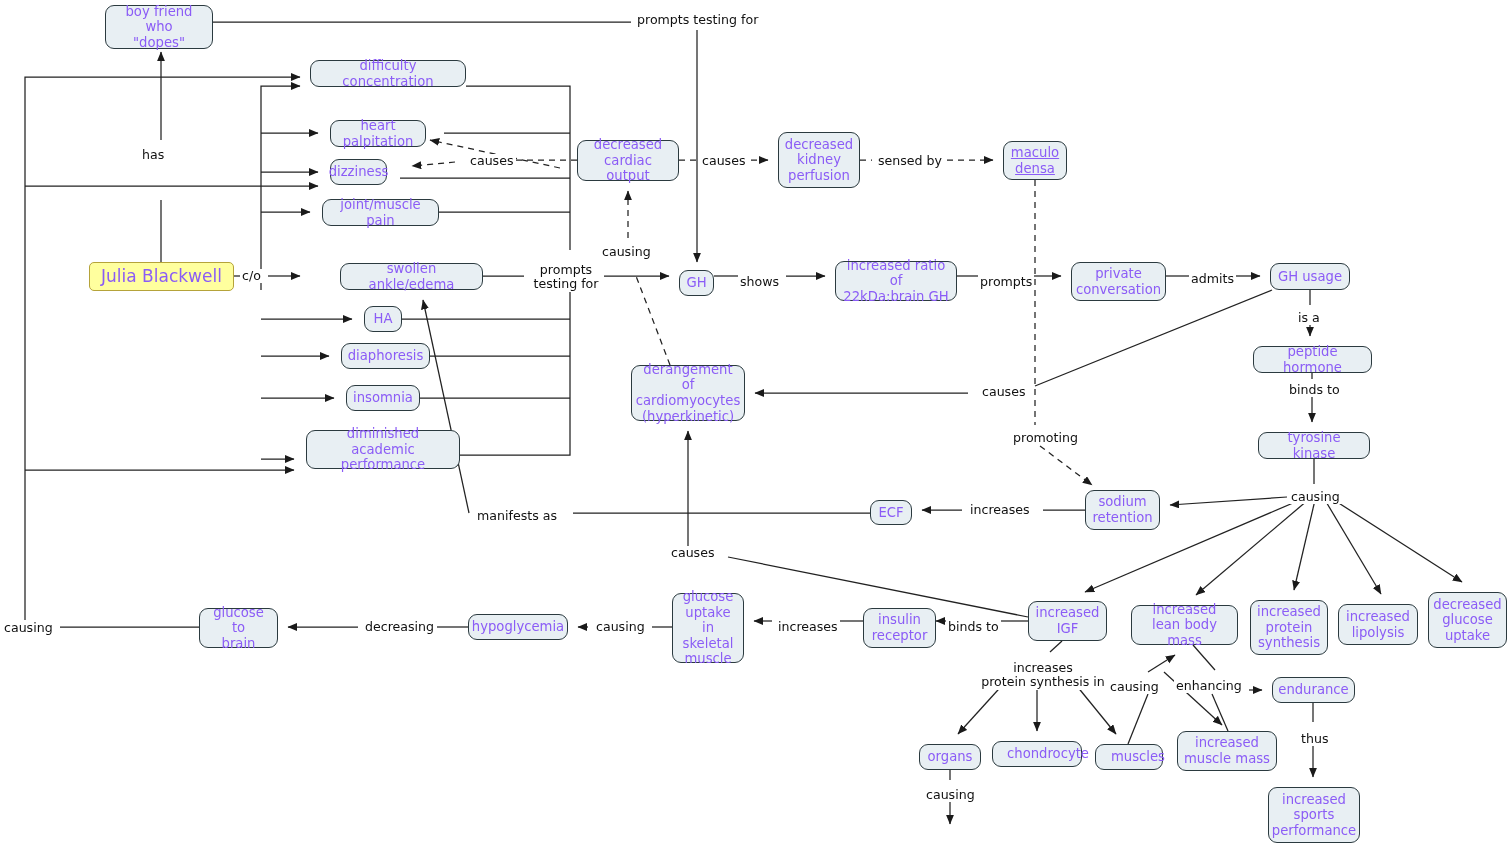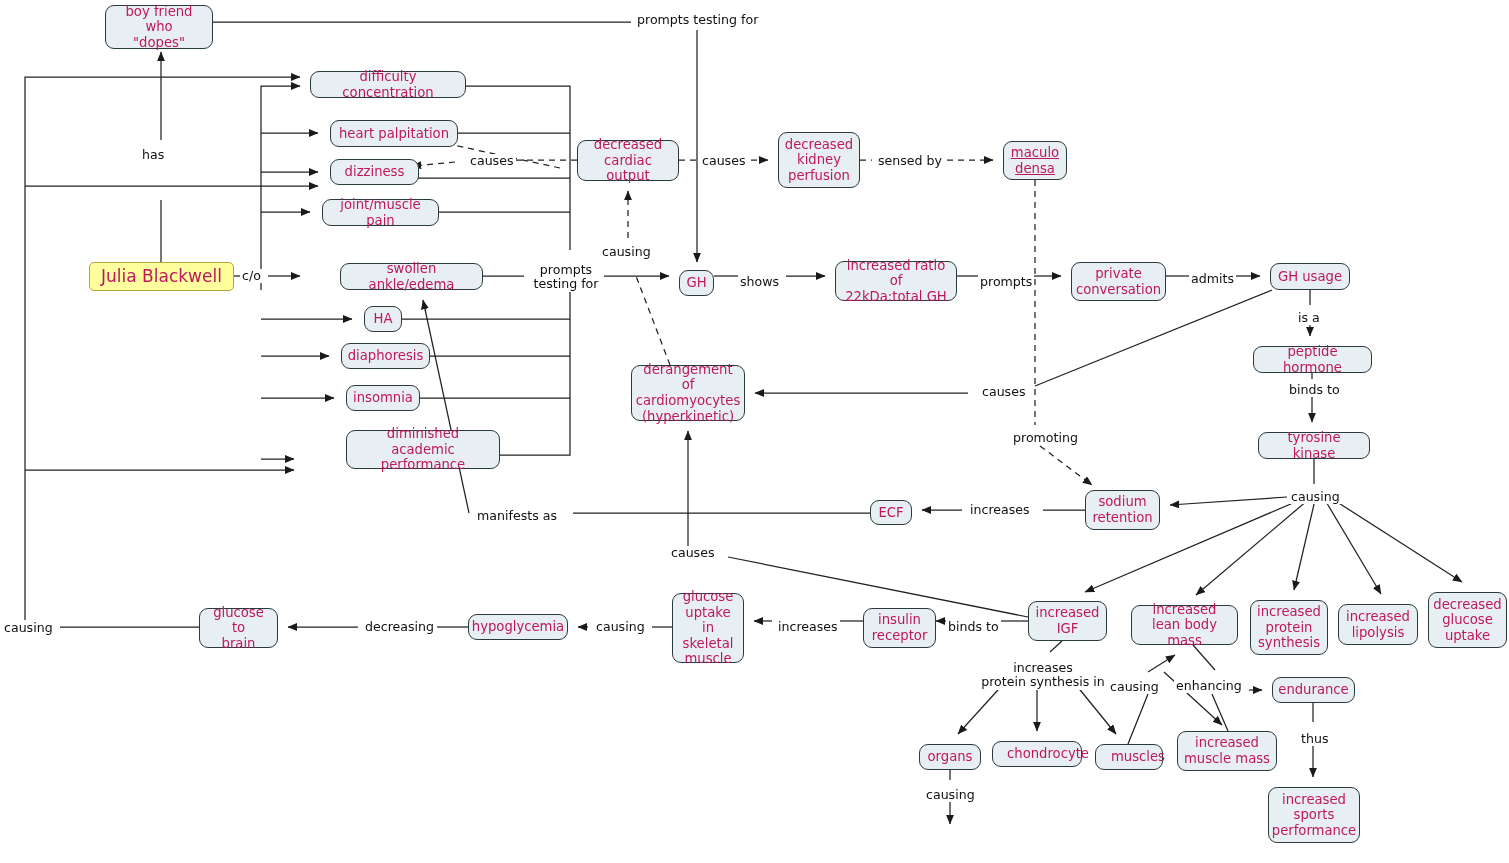--- a/index.html
+++ b/index.html
@@ -12,21 +12,21 @@
     box-sizing:border-box;
     background:#e8eff3;
     border:1.4px solid #2b3a3f;
     border-radius:9px;
     display:flex;
     align-items:center;
     justify-content:center;
     text-align:center;
     font-size:13.2px;
     line-height:1.18;
-    color:#be185d;
+    color:#8b5cf6;
     padding:2px 6px;
     white-space:pre-line;
   }
   .node.focus{
     background:#ffff9e;
     border:1.6px solid #b5a33a;
     border-radius:5px;
     font-size:17px;
   }
   .lbl{
@@ -167,41 +167,41 @@
       <path d="M1313,744 L1313,777" marker-end="url(#ah)"></path>
 
       <path d="M950,770 L950,780"></path>
       <path d="M950,799 L950,824" marker-end="url(#ah)"></path>
 
     </g>
   </svg>
 
   <div class="node" style="left:105px;top:5px;width:108px;height:44px;">boy friend who
 "dopes"</div>
-  <div class="node" style="left:310px;top:71px;width:156px;height:27px;">difficulty concentration</div>
-  <div class="node" style="left:330px;top:120px;width:128px;height:27px;">heart palpitation</div>
-  <div class="node" style="left:330px;top:159px;width:89px;height:26px;">dizziness</div>
+  <div class="node" style="left:310px;top:60px;width:156px;height:27px;">difficulty concentration</div>
+  <div class="node" style="left:330px;top:120px;width:96px;height:27px;">heart palpitation</div>
+  <div class="node" style="left:330px;top:159px;width:57px;height:26px;">dizziness</div>
   <div class="node" style="left:322px;top:199px;width:117px;height:27px;">joint/muscle pain</div>
   <div class="node focus" style="left:89px;top:262px;width:145px;height:29px;">Julia Blackwell</div>
   <div class="node" style="left:340px;top:263px;width:143px;height:27px;">swollen ankle/edema</div>
   <div class="node" style="left:364px;top:306px;width:38px;height:26px;">HA</div>
   <div class="node" style="left:341px;top:343px;width:89px;height:26px;">diaphoresis</div>
   <div class="node" style="left:346px;top:385px;width:74px;height:26px;">insomnia</div>
-  <div class="node" style="left:306px;top:430px;width:154px;height:39px;margin-left:40px;">diminished
+  <div class="node" style="left:306px;top:430px;width:154px;height:39px;">diminished
 academic performance</div>
   <div class="node" style="left:577px;top:140px;width:102px;height:41px;">decreased
 cardiac output</div>
   <div class="node" style="left:778px;top:132px;width:82px;height:56px;">decreased
 kidney
 perfusion</div>
   <div class="node" style="left:1003px;top:141px;width:64px;height:39px;text-decoration:underline;">maculo
 densa</div>
   <div class="node" style="left:679px;top:270px;width:35px;height:26px;">GH</div>
   <div class="node" style="left:835px;top:261px;width:122px;height:40px;">increased ratio of
-22kDa:total GH</div>
+22kDa:brain GH</div>
   <div class="node" style="left:1071px;top:262px;width:95px;height:39px;">private
 conversation</div>
   <div class="node" style="left:1270px;top:263px;width:80px;height:27px;">GH usage</div>
   <div class="node" style="left:1253px;top:346px;width:119px;height:27px;">peptide hormone</div>
   <div class="node" style="left:1258px;top:432px;width:112px;height:27px;">tyrosine kinase</div>
   <div class="node" style="left:631px;top:365px;width:114px;height:56px;">derangement of
 cardiomyocytes
 (hyperkinetic)</div>
   <div class="node" style="left:1085px;top:490px;width:75px;height:40px;">sodium
 retention</div>

